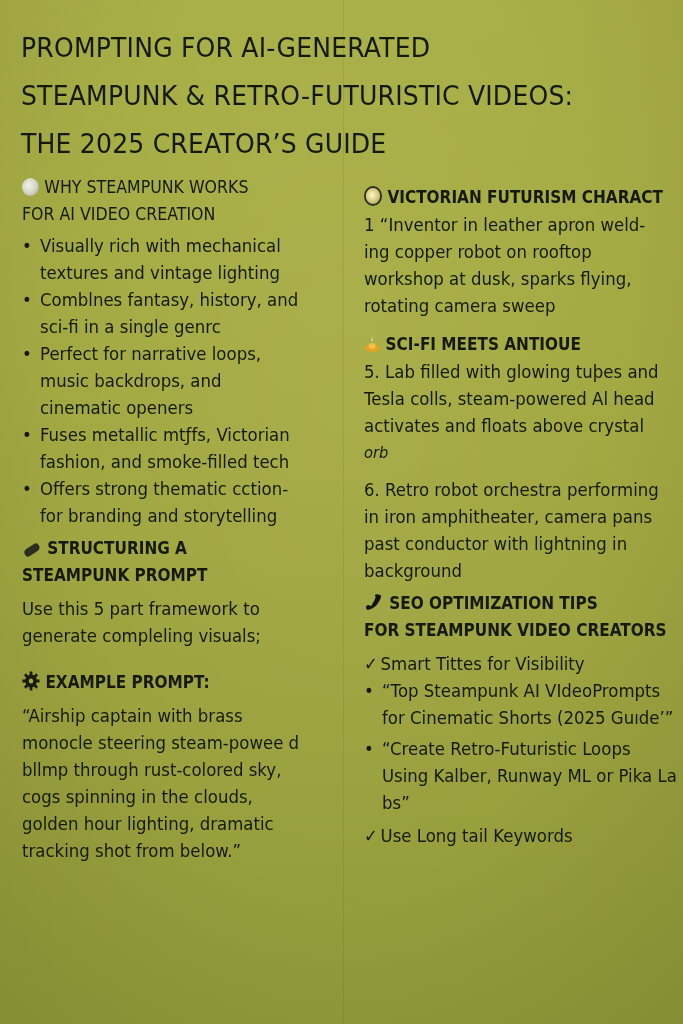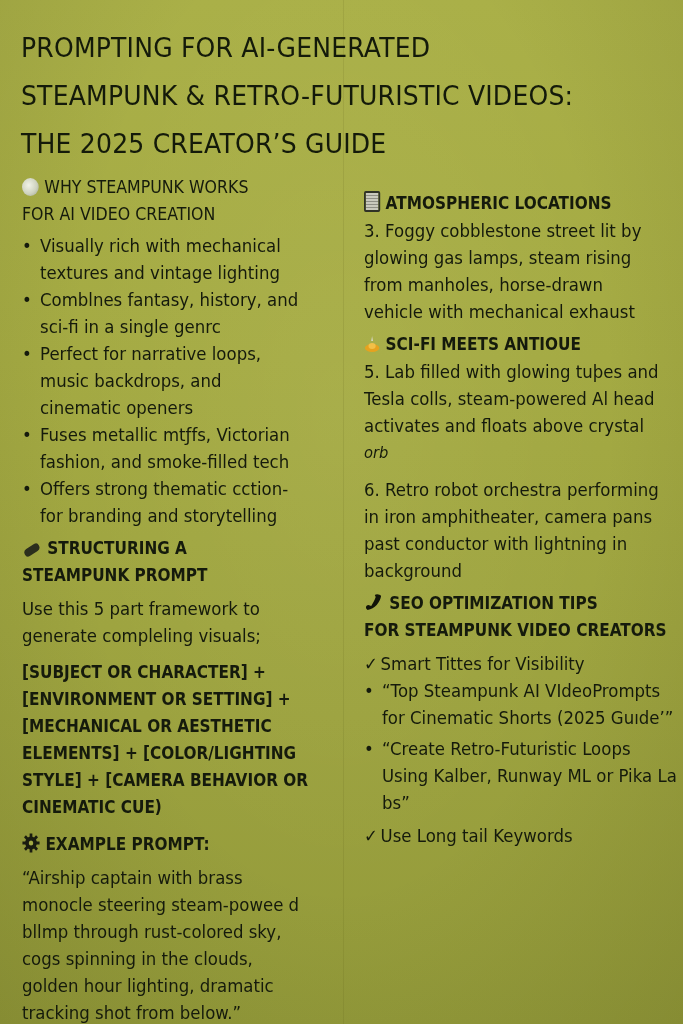--- a/index.html
+++ b/index.html
@@ -117,28 +117,20 @@
     <div class="h-bold">
       <svg class="icon icon-pencil" viewBox="0 0 22 14">
         <rect x="2" y="3" width="18" height="8" rx="4" transform="rotate(-30 11 7)" fill="#2b2e1d"></rect>
       </svg><span>STRUCTURING A</span>
     </div>
     <div class="h-bold">STEAMPUNK PROMPT</div>
     <div class="gap-s"></div>
     <div class="body-text">Use this 5 part framework to</div>
     <div class="body-text">generate compleling visuals;</div>
     <div class="gap-m"></div>
-    <div>
-      <div class="h-bold">[SUBJECT OR CHARACTER] +</div>
-      <div class="h-bold">[ENVIRONMENT OR SETTING] +</div>
-      <div class="h-bold">[MECHANICAL OR AESTHETIC</div>
-      <div class="h-bold">ELEMENTS] + [COLOR/LIGHTING</div>
-      <div class="h-bold">STYLE] + [CAMERA BEHAVIOR OR</div>
-      <div class="h-bold">CINEMATIC CUE)</div>
-    </div>
   </section>
 
   <div class="gap-m"></div>
 
   <section>
     <div class="h-bold">
       <svg class="icon icon-gear" viewBox="0 0 20 20">
         <g fill="#1a1c10">
           <circle cx="10" cy="10" r="6.5"></circle>
           <rect x="8.5" y="0.5" width="3" height="4"></rect>
@@ -163,32 +155,32 @@
       <div class="body-text">tracking shot from below.”</div>
     </div>
   </section>
 </div>
 
 <div class="col col-right">
 
 
   <div class="gap-m"></div>
 
-
-  <div class="gap-s"></div>
-
-  <section>
-    <div class="h-bold">
-      <span class="icon icon-notepad"></span><span>ATMOSPHERIC LOCATIONS</span>
-    </div>
-    <div class="body-text">3. Foggy cobblestone street lit by</div>
-    <div class="body-text">glowing gas lamps, steam rising</div>
-    <div class="body-text">from manholes, horse-drawn</div>
-    <div class="body-text">vehicle with mechanical exhaust</div>
-  </section>
+  <section>
+    <div class="h-bold">
+      <span class="icon icon-lens"></span><span>VICTORIAN FUTURISM CHARACT</span>
+    </div>
+    <div class="body-text">1  “Inventor in leather apron weld-</div>
+    <div class="body-text">ing copper robot on rooftop</div>
+    <div class="body-text">workshop at dusk, sparks flying,</div>
+    <div class="body-text">rotating camera sweep</div>
+  </section>
+
+  <div class="gap-s"></div>
+
 
   <div class="gap-s"></div>
 
   <section>
     <div class="h-bold">
       <svg class="icon icon-lamp" viewBox="0 0 18 18">
         <path d="M9 1 L10 6 L8 6 Z" fill="#d9d9c8"></path>
         <ellipse cx="9" cy="13" rx="8" ry="4" fill="#e6a21f"></ellipse>
         <ellipse cx="9" cy="11" rx="4" ry="3" fill="#f2c048"></ellipse>
       </svg><span>SCI-FI MEETS ANTIOUE</span>

